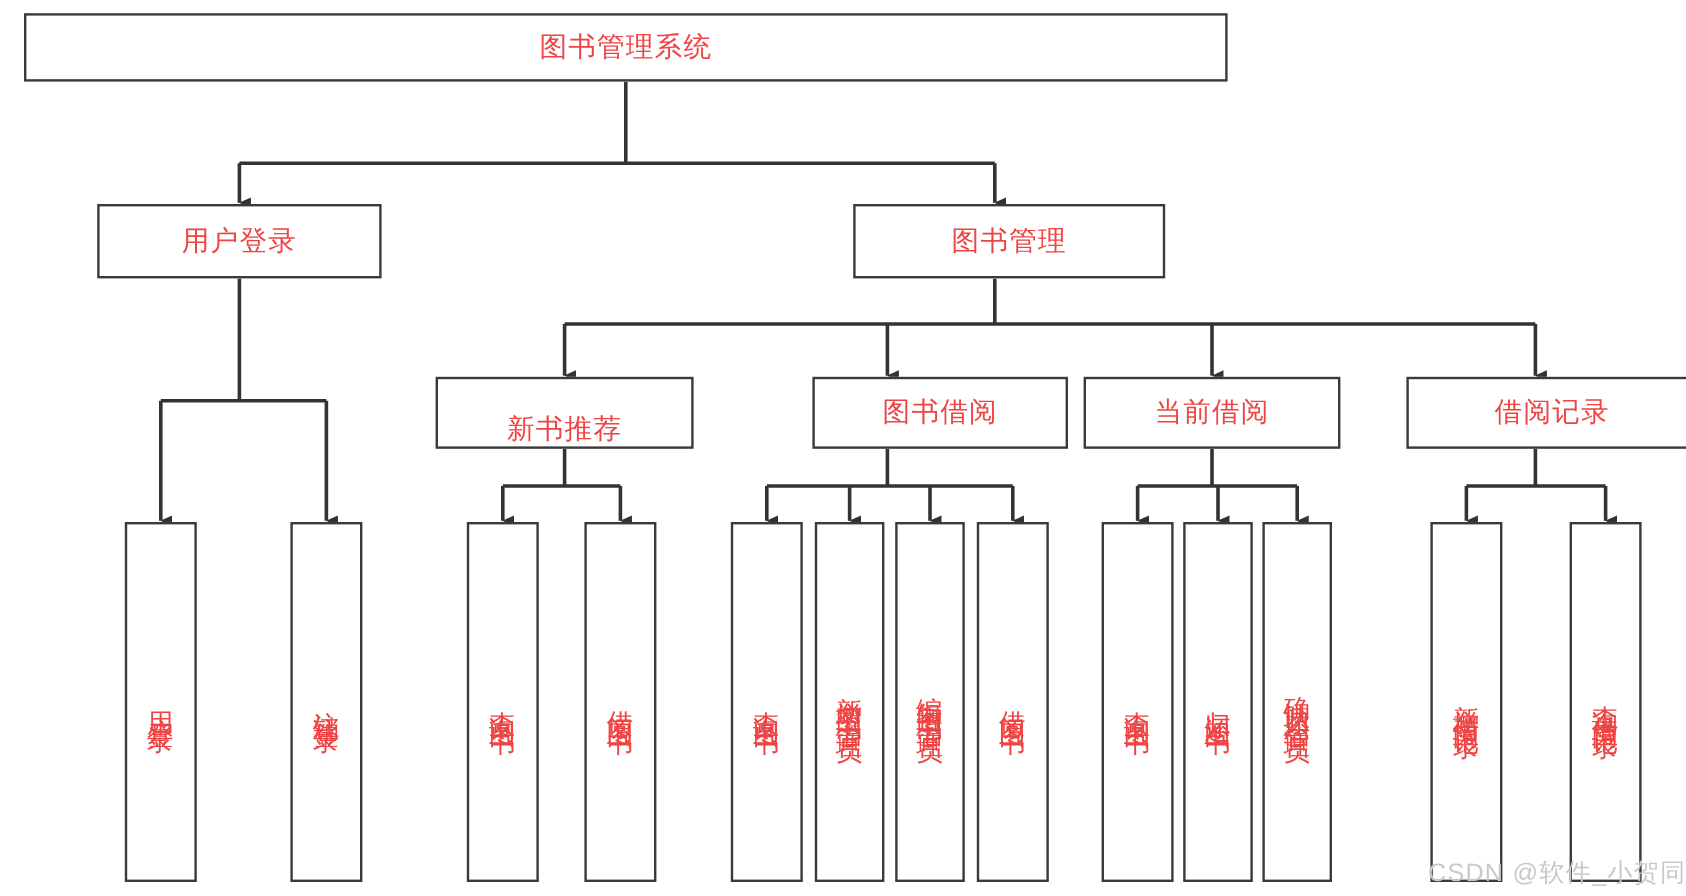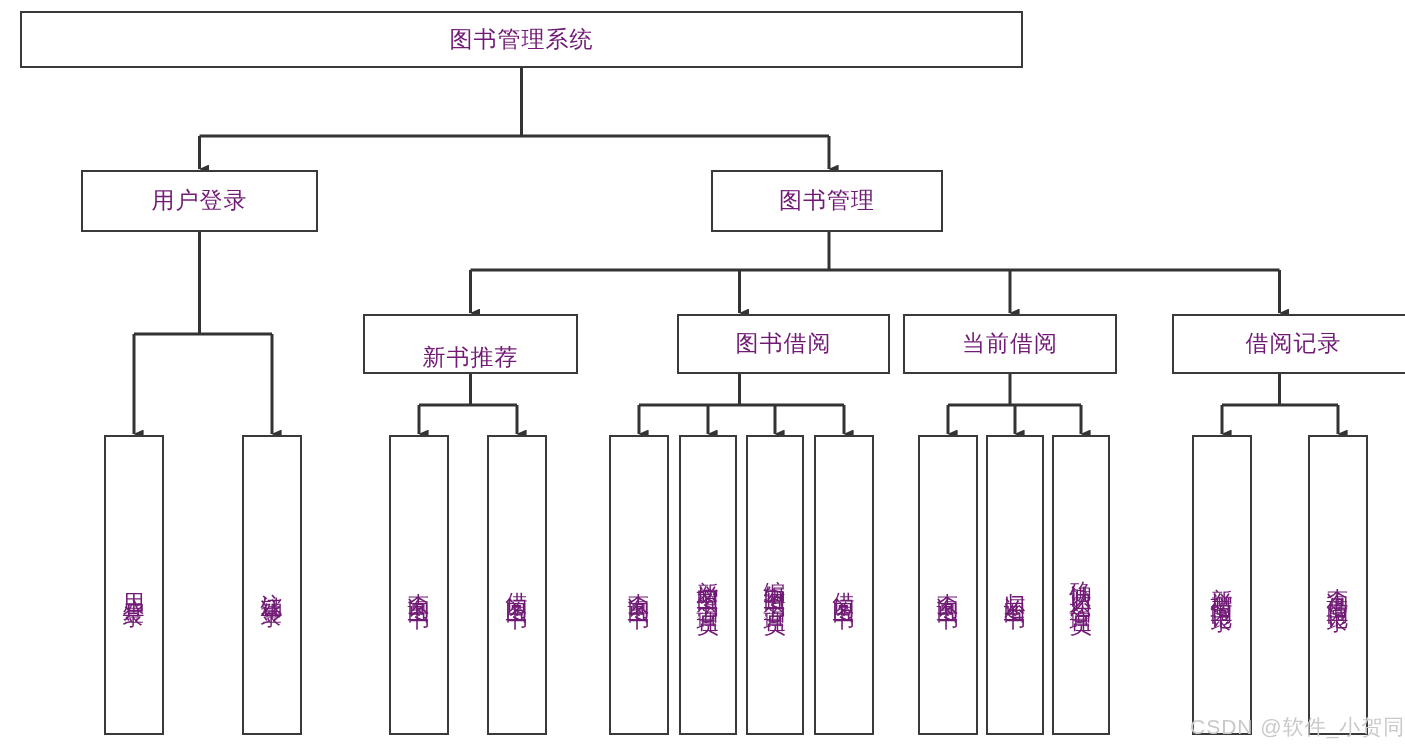--- a/index.html
+++ b/index.html
@@ -27,21 +27,21 @@
     pointer-events: none;
   }
   .node {
     position: absolute;
     box-sizing: border-box;
     background: #ffffff;
     border: 2.5px solid #3a3a3a;
     display: flex;
     align-items: center;
     justify-content: center;
-    color: #701a75;
+    color: #ef4444;
     z-index: 3;
   }
   .node.horiz {
     font-size: 23px;
     letter-spacing: 1px;
     line-height: 1.2;
   }
   .node.vert {
     writing-mode: vertical-rl;
     text-orientation: upright;
@@ -114,21 +114,21 @@
       </g>
   </svg>
 
   <div id="nodes-layer">
       <div class="node horiz" style="left: 20px; top: 11px; width: 1003px; height: 57px;">
         <span class="htext">图书管理系统</span>
       </div>
       <div class="node horiz" style="left: 81px; top: 170px; width: 237px; height: 62px;">
         <span class="htext">用户登录</span>
       </div>
-      <div class="node horiz" style="left: 711px; top: 170px; width: 232px; height: 62px;">
+      <div class="node horiz" style="left: 711px; top: 170px; width: 260px; height: 62px;">
         <span class="htext">图书管理</span>
       </div>
       <div class="node horiz" style="left: 363px; top: 314px; width: 215px; height: 60px; align-items: flex-end;">
         <span class="htext">新书推荐</span>
       </div>
       <div class="node horiz" style="left: 633px; top: 314px; width: 213px; height: 60px; margin-left: 44px;">
         <span class="htext">图书借阅</span>
       </div>
       <div class="node horiz" style="left: 903px; top: 314px; width: 214px; height: 60px;">
         <span class="htext">当前借阅</span>

